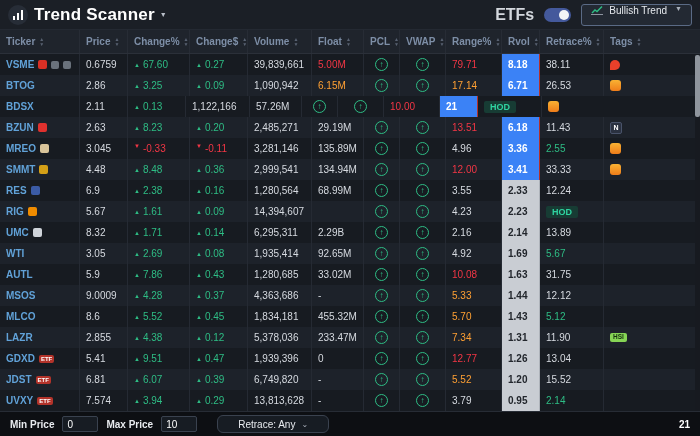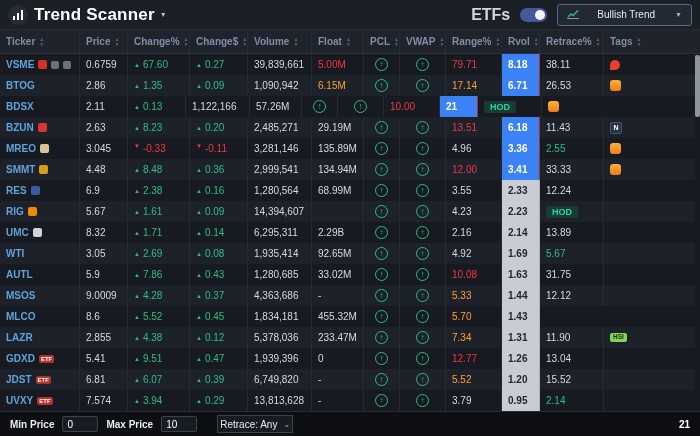--- a/index.html
+++ b/index.html
@@ -9,21 +9,21 @@
 
   
   .topbar{height:30px;background:#1b1f26;display:flex;align-items:center;padding:0 8px;border-bottom:1px solid #242932}
   .logo{width:20px;height:20px;border-radius:50%;background:#272d37;display:flex;align-items:center;justify-content:center;flex:0 0 auto}
   .title{font-size:17px;font-weight:bold;color:#ffffff;margin-left:6px;letter-spacing:.2px}
   .tcaret{color:#b9bfc8;font-size:7px;margin-left:5px}
   .top-right{margin-left:auto;display:flex;align-items:center;gap:10px}
   .etfs-label{font-size:16px;color:#d4d8de;font-weight:bold}
   .toggle{width:27px;height:14px;border-radius:7px;background:#44599c;position:relative;cursor:pointer}
   .toggle .knob{position:absolute;right:2px;top:2px;width:10px;height:10px;border-radius:50%;background:#f2f4f7}
-  .trend-btn{display:flex;align-items:center;gap:18px;height:22px;padding:0 9px;background:#232933;border:1px solid #5a6a85;border-radius:3px;color:#e6e9ee;font-size:10px;cursor:pointer}
+  .trend-btn{display:flex;align-items:flex-start;gap:6px;height:22px;padding:0 9px;background:#232933;border:1px solid #5a6a85;border-radius:3px;color:#e6e9ee;font-size:10px;cursor:pointer}
   .trend-btn .bcaret{font-size:7px;color:#aab1bc;margin-left:2px}
 
   
   .thead{display:flex;height:24px;background:#1f242c;border-bottom:1px solid #2b3039}
   .th{display:flex;align-items:center;gap:4px;font-size:10px;font-weight:bold;color:#7d8ea6;padding:0 6px;border-right:1px solid #272c35;overflow:hidden;white-space:nowrap;cursor:pointer}
   .sort{display:flex;flex-direction:column;line-height:4.5px;font-size:5px;color:#596272;flex:0 0 auto}
   .sort i{font-style:normal;display:block}
 
   
   .tbody{height:357px;overflow:hidden}
@@ -60,21 +60,21 @@
   .td.col-pcl,.td.col-vwap{justify-content:center}
   .col-range{width:56px}
   .col-rvol{width:38px}
   .col-retrace{width:64px}
   .col-tags{flex:1;border-right:none}
 
   
   .botbar{position:absolute;left:0;right:0;bottom:0;height:25px;background:#0d0f13;border-top:1px solid #272c35;display:flex;align-items:center;gap:8px;padding:0 10px;z-index:3}
   .blab{font-size:10px;font-weight:bold;color:#e8ebef}
   .binput{width:36px;height:16px;background:#171c23;border:1px solid #3a424f;border-radius:2px;color:#fff;font-size:10px;padding:0 4px;font-family:"Liberation Sans",sans-serif}
-  .bselect{display:flex;align-items:center;gap:6px;height:18px;padding:0 2px;background:#171c23;border:1px solid #3a424f;border-radius:0;color:#e8ebef;font-size:10px;margin-left:12px;cursor:pointer}
+  .bselect{display:flex;align-items:center;gap:6px;height:18px;padding:0 20px;background:#171c23;border:1px solid #3a424f;border-radius:6px;color:#e8ebef;font-size:10px;margin-left:12px;cursor:pointer}
   .bselect .bcaret{font-size:8px;color:#aab1bc}
   .bcount{margin-left:auto;color:#fff;font-size:10px;font-weight:bold}
 
   
   .scrollbar{position:absolute;top:55px;right:0;width:5px;bottom:25px;background:#171a20;z-index:2}
   .scroll-thumb{position:absolute;top:0;right:0;width:5px;height:62px;background:#8f959d;border-radius:2px}
 </style>
 </head>
 <body>
 
@@ -246,21 +246,21 @@
       <div class="tr even">
         <div class="td col-ticker">
           <span class="tick">BTOG</span>
         </div>
         <div class="td col-price">
           <span>2.86</span>
         </div>
         <div class="td col-chg_pct">
           <span class="up">
             <span class="tri">▲</span>
-            <span>1.35</span>
+            <span>3.25</span>
           </span>
         </div>
         <div class="td col-chg_usd">
           <span class="up">
             <span class="tri">▲</span>
             <span>0.09</span>
           </span>
         </div>
         <div class="td col-volume">
           <span>1,090,942</span>
@@ -742,20 +742,23 @@
           <span class="upc">↑</span>
         </div>
         <div class="td col-vwap">
           <span class="upc">↑</span>
         </div>
         <div class="td col-range">
           <span class="c-orange">5.70</span>
         </div>
         <div class="td col-rvol rvolcell">
           <span>1.43</span>
+        </div>
+        <div class="td col-retrace">
+          <span class="c-green">5.12</span>
         </div>
         <div class="td col-tags"></div>
       </div>
       <div class="tr even">
         <div class="td col-ticker">
           <span class="tick">LAZR</span>
         </div>
         <div class="td col-price">
           <span>2.855</span>
         </div>

